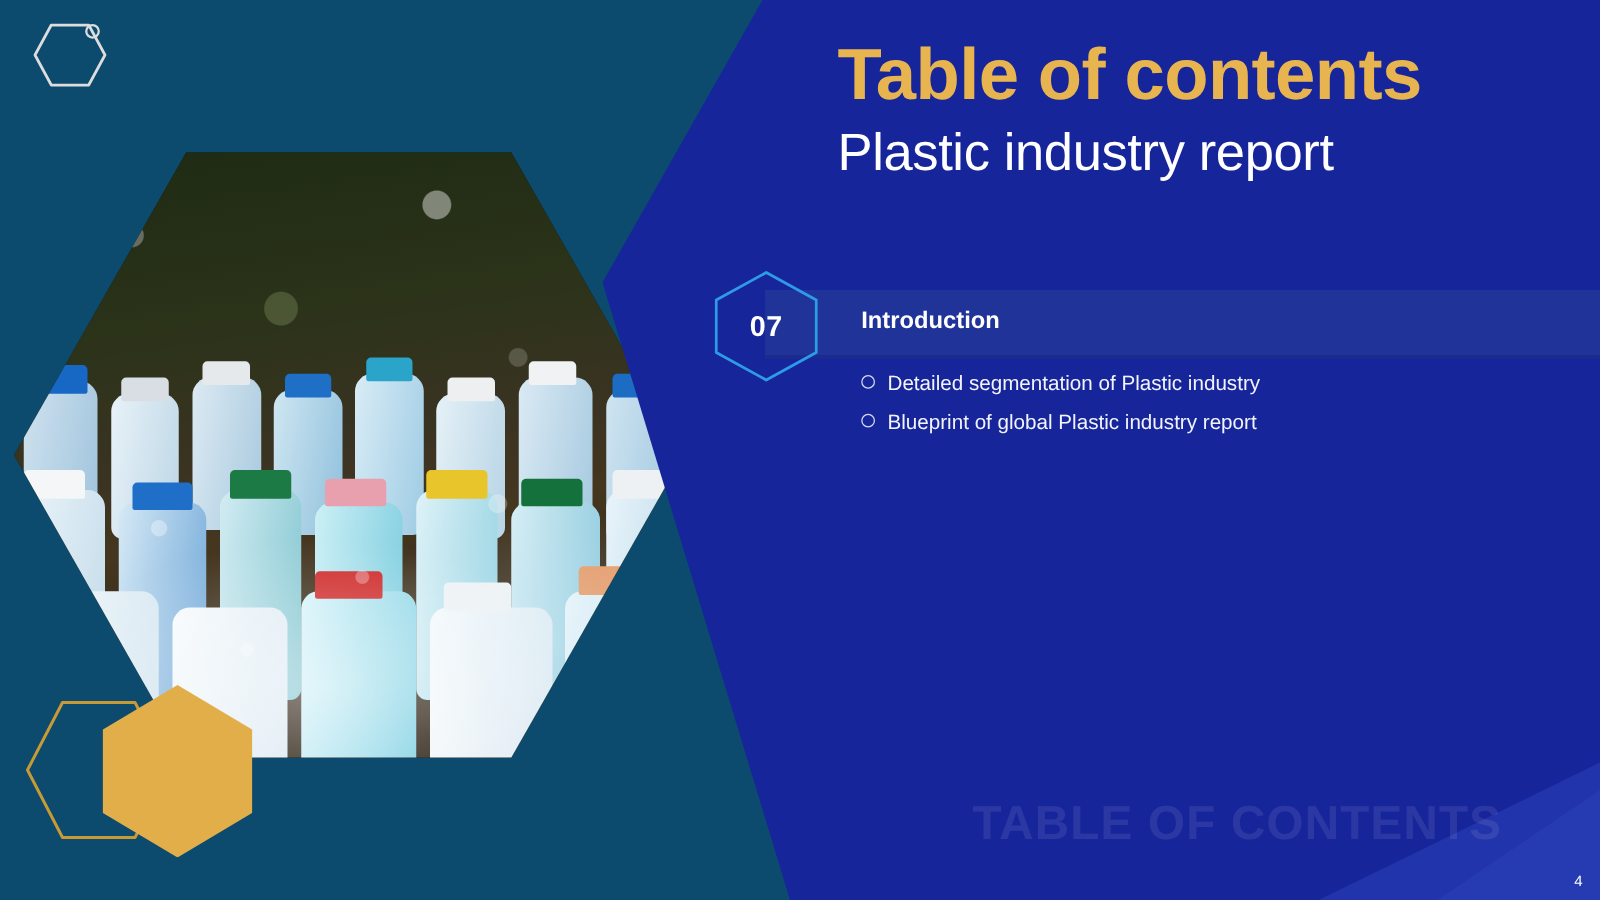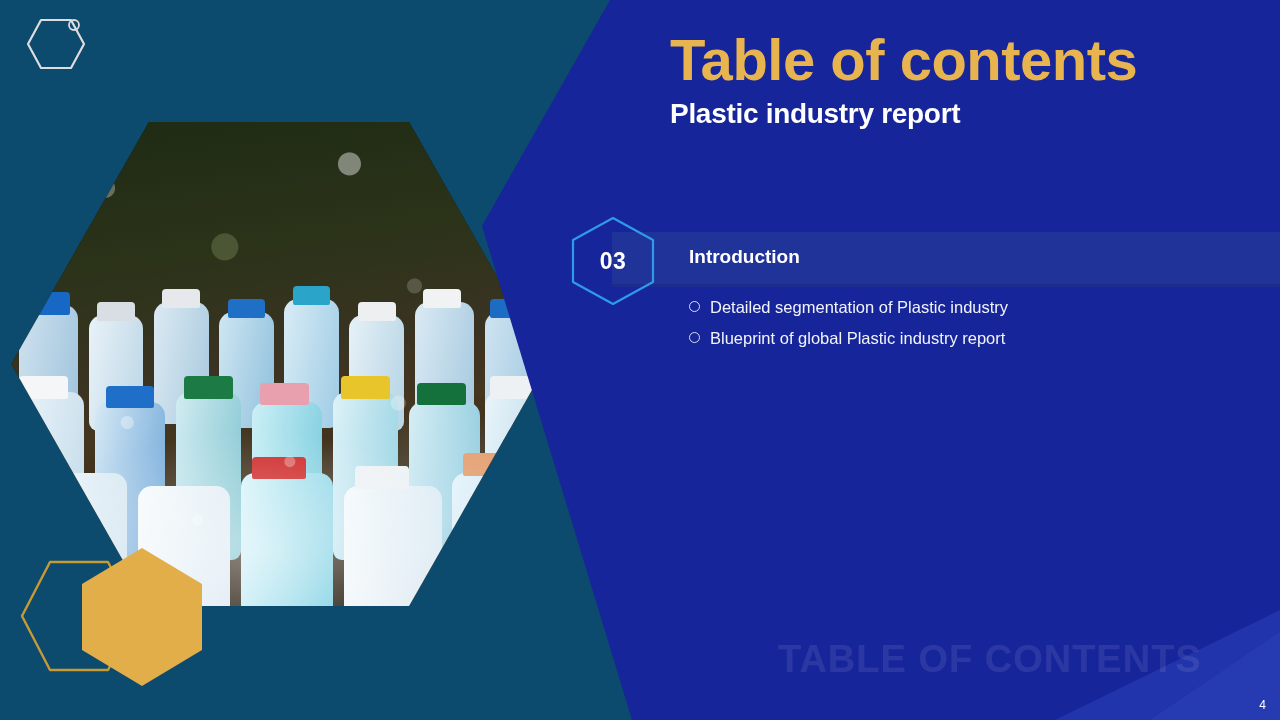--- a/index.html
+++ b/index.html
@@ -54,22 +54,22 @@
     font-size: 58px;
     font-weight: bold;
     color: #E8B44F;
     letter-spacing: -0.5px;
     white-space: nowrap;
   }
   .title-sub {
     position: absolute;
     left: 670px; top: 98px;
     z-index: 6;
-    font-size: 28px;
-    font-weight: bold;
+    font-size: 42px;
+    font-weight: normal;
     color: #FFFFFF;
     letter-spacing: -0.3px;
     white-space: nowrap;
   }
   .toc-highlight {
     position: absolute;
     left: 612px; top: 232px;
     width: 668px; height: 52px;
     background: #203399;
     z-index: 4;
@@ -282,21 +282,21 @@
 
   <div class="title-main">Table of contents</div>
   <div class="title-sub">Plastic industry report</div>
 
   <div class="toc-highlight"></div>
 
   <div class="hex-badge">
     <svg width="88" height="92" viewBox="0 0 88 92">
       <polygon points="44,3 84,25 84,67 44,89 4,67 4,25" fill="none" stroke="#2E9BE8" stroke-width="2.2" stroke-linejoin="round"></polygon>
     </svg>
-    <div class="num">03</div>
+    <div class="num">07</div>
   </div>
 
   <div class="toc-heading">Introduction</div>
 
   <ul class="toc-bullets">
     <li>
       <span class="dot"></span><span>Detailed segmentation of Plastic industry</span>
     </li>
     <li>
       <span class="dot"></span><span>Blueprint of global Plastic industry report</span>

